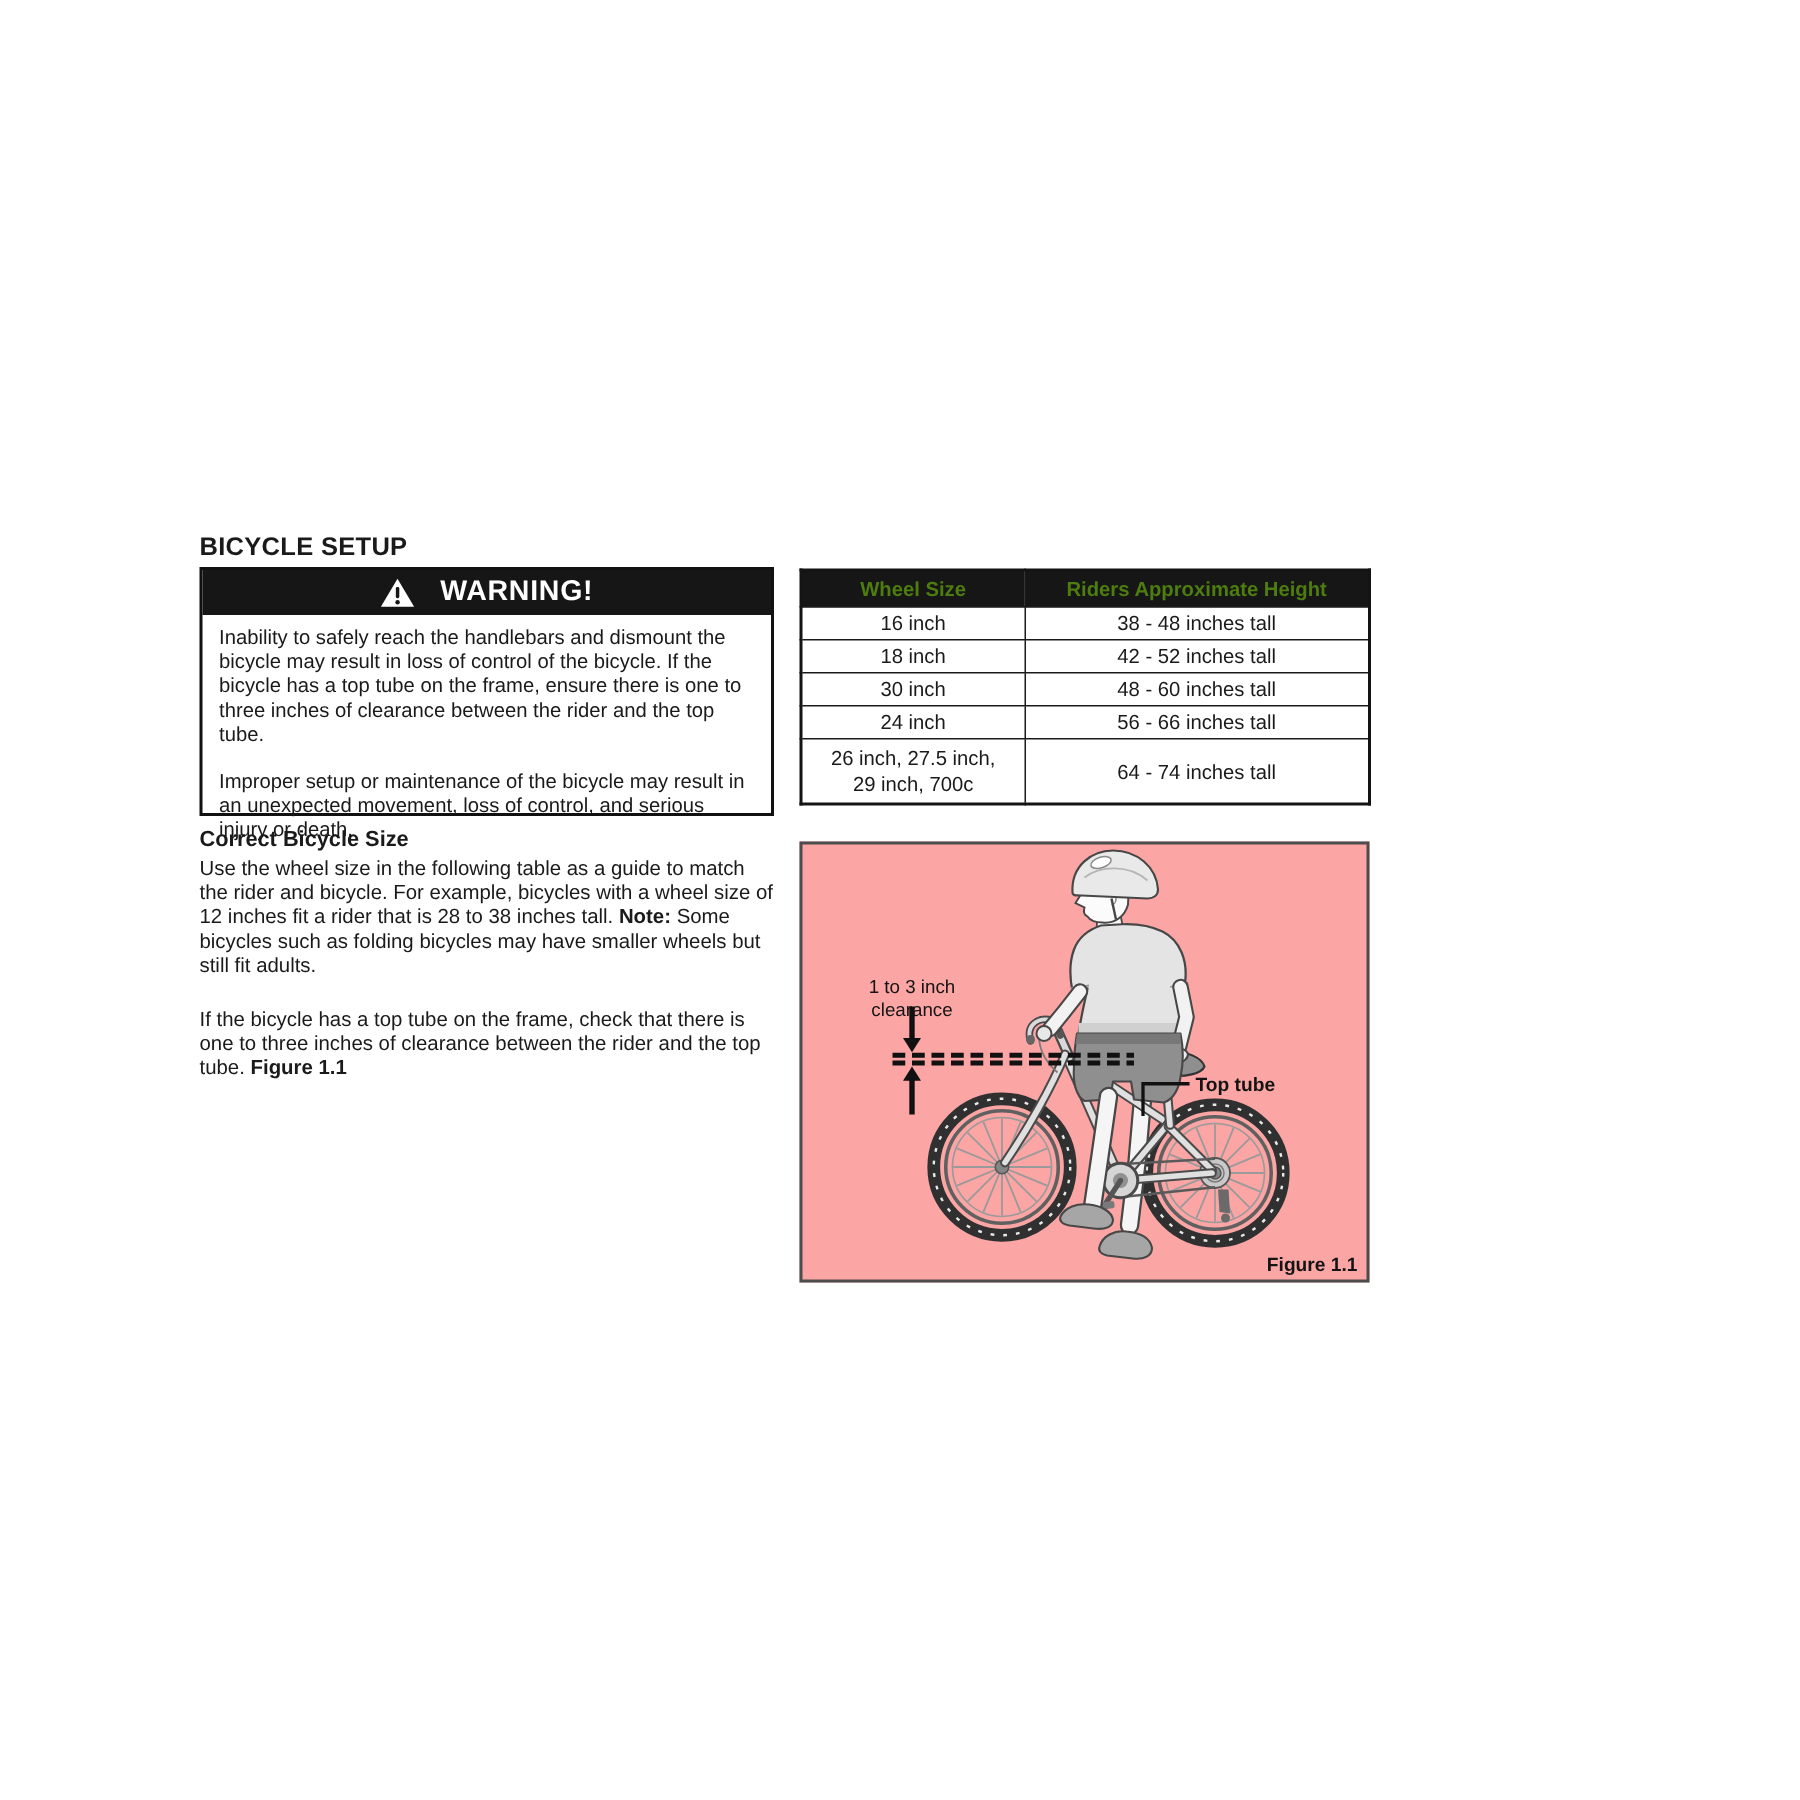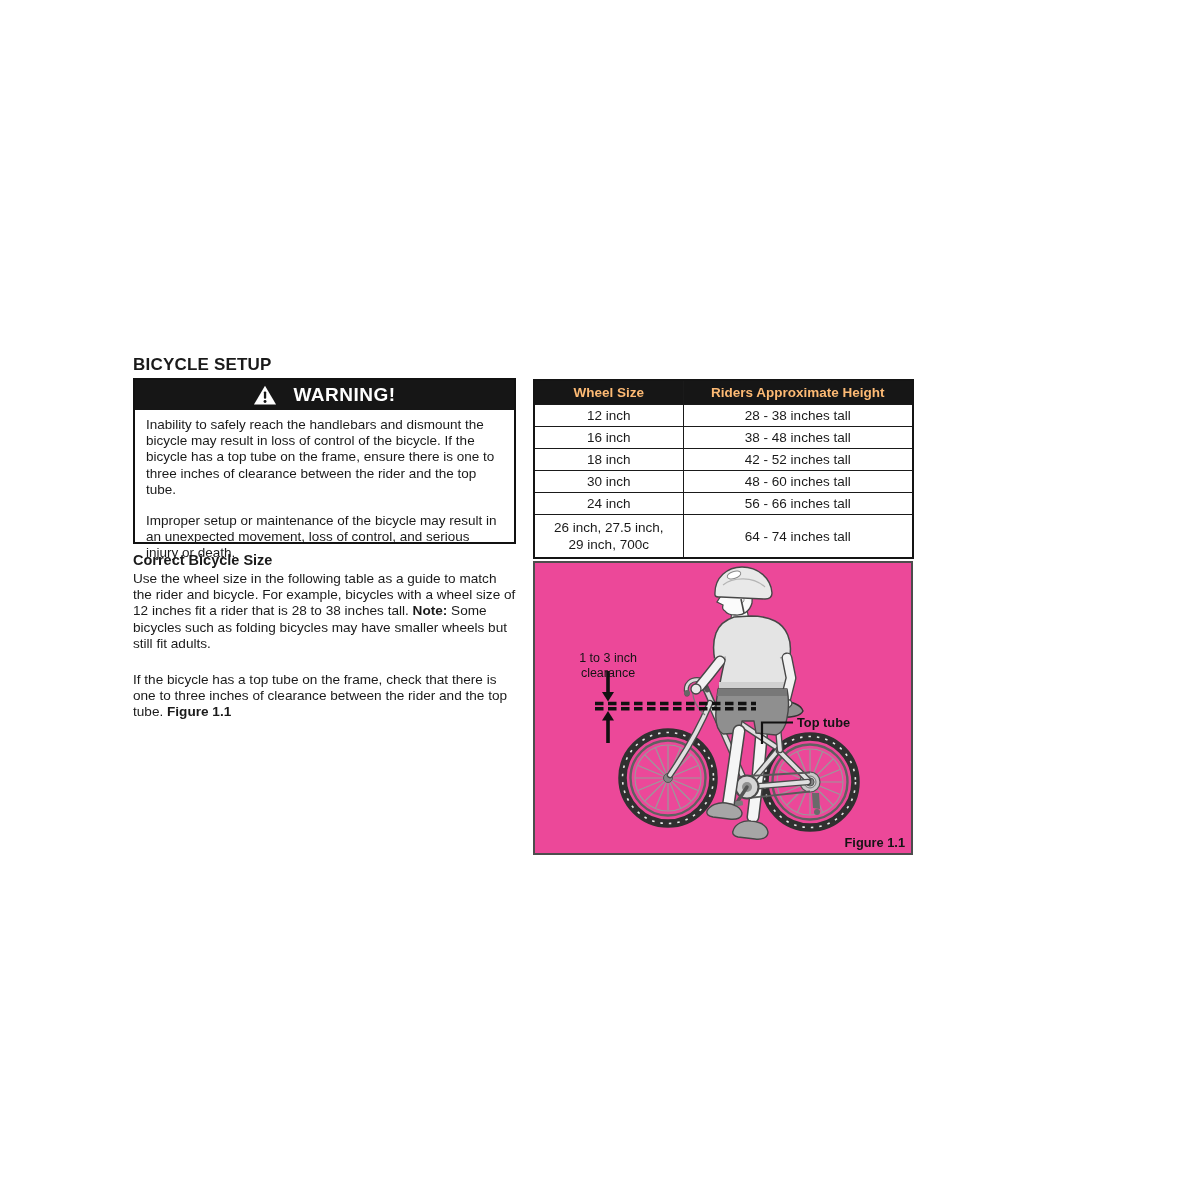--- a/index.html
+++ b/index.html
@@ -21,27 +21,27 @@
   #left-col{left:133px;top:552px;width:386px;}
   #section-heading{margin:0;font-size:14.5px;font-weight:bold;line-height:17px;}
   #left-col p{margin:2px 0 0 0;font-size:13.6px;line-height:16.2px;}
   #left-col p + p{margin-top:20px;}
   .bold{font-weight:bold;}
 
   
   #size-table{left:533px;top:379px;width:381px;border-collapse:collapse;table-layout:fixed;
               border:2px solid #141414;}
   #size-table th,#size-table td{border:1px solid #1a1a1a;text-align:center;vertical-align:middle;padding:0;}
-  #size-table th{background:#161616;color:#fdba74;font-size:13.5px;font-weight:bold;height:23px;}
+  #size-table th{background:#161616;color:#4d7c0f;font-size:13.5px;font-weight:bold;height:23px;}
   #size-table td{font-size:13.5px;height:21px;}
   #size-table tr.tall td{height:42px;}
   td.multiline{white-space:pre-line;line-height:17px;margin-left:36px;}
 
   
-  #figure-box{left:533px;top:561px;width:380px;height:294px;border:2px solid #4d4d4d;box-sizing:border-box;background:#ec4899;}
+  #figure-box{left:533px;top:561px;width:380px;height:294px;border:2px solid #4d4d4d;box-sizing:border-box;background:#fca5a5;}
   #figure-svg{display:block;width:100%;height:100%;}
   .fig-label{font-family:"Liberation Sans",sans-serif;font-size:12.5px;fill:#141414;}
   .fig-label-bold{font-family:"Liberation Sans",sans-serif;font-size:12.8px;font-weight:bold;fill:#141414;}
   .tube-u{stroke:#4a4a4a;stroke-width:6.5;stroke-linecap:round;fill:none;}
   .tube-o{stroke:#e0e0e0;stroke-width:3.8;stroke-linecap:round;fill:none;}
   .limb-u{stroke:#474747;stroke-width:13;stroke-linecap:round;stroke-linejoin:round;fill:none;}
   .limb-o{stroke:#f5f5f5;stroke-width:10;stroke-linecap:round;stroke-linejoin:round;fill:none;}
   .arm-u{stroke:#474747;stroke-width:11;stroke-linecap:round;stroke-linejoin:round;fill:none;}
   .arm-o{stroke:#f2f2f2;stroke-width:8.2;stroke-linecap:round;stroke-linejoin:round;fill:none;}
   .spoke{stroke:#9a9a9a;stroke-width:1.2;}
@@ -78,24 +78,20 @@
       <col style="width:230px">
     </colgroup>
   <thead>
     <tr>
       <th>Wheel Size</th>
       <th>Riders Approximate Height</th>
     </tr>
   </thead>
   <tbody>
     <tr>
-      <td>12 inch</td>
-      <td>28 - 38 inches tall</td>
-    </tr>
-    <tr>
       <td>16 inch</td>
       <td>38 - 48 inches tall</td>
     </tr>
     <tr>
       <td>18 inch</td>
       <td>42 - 52 inches tall</td>
     </tr>
     <tr>
       <td>30 inch</td>
       <td>48 - 60 inches tall</td>

